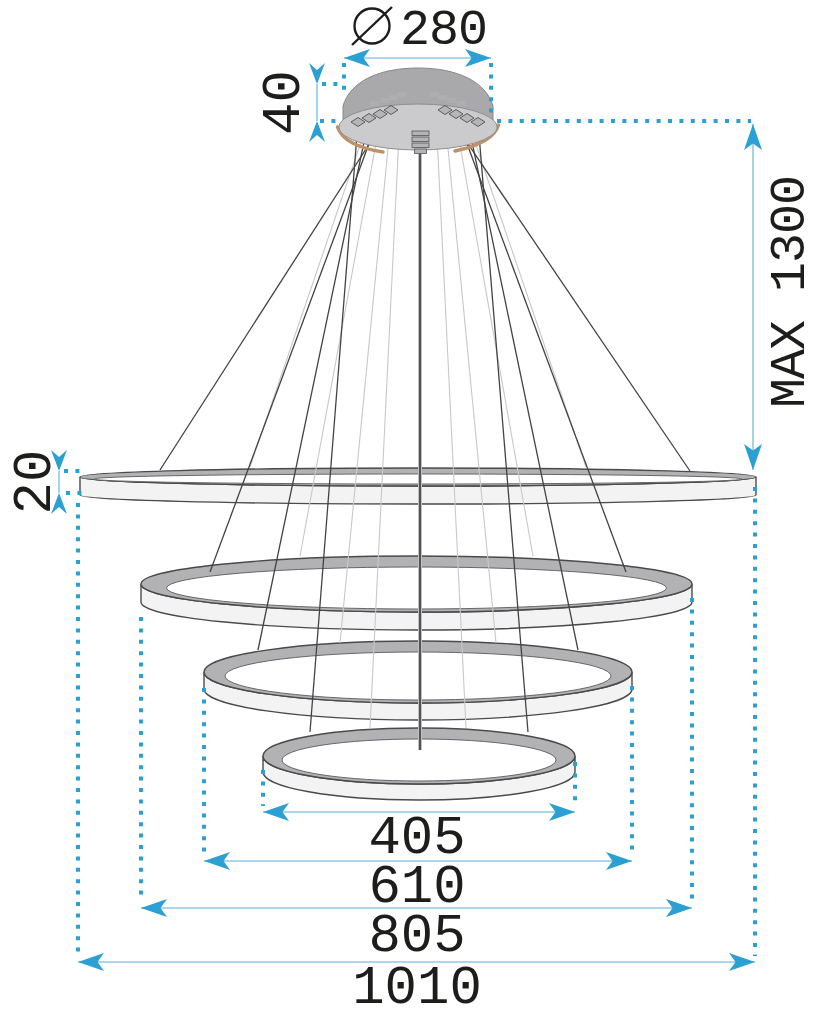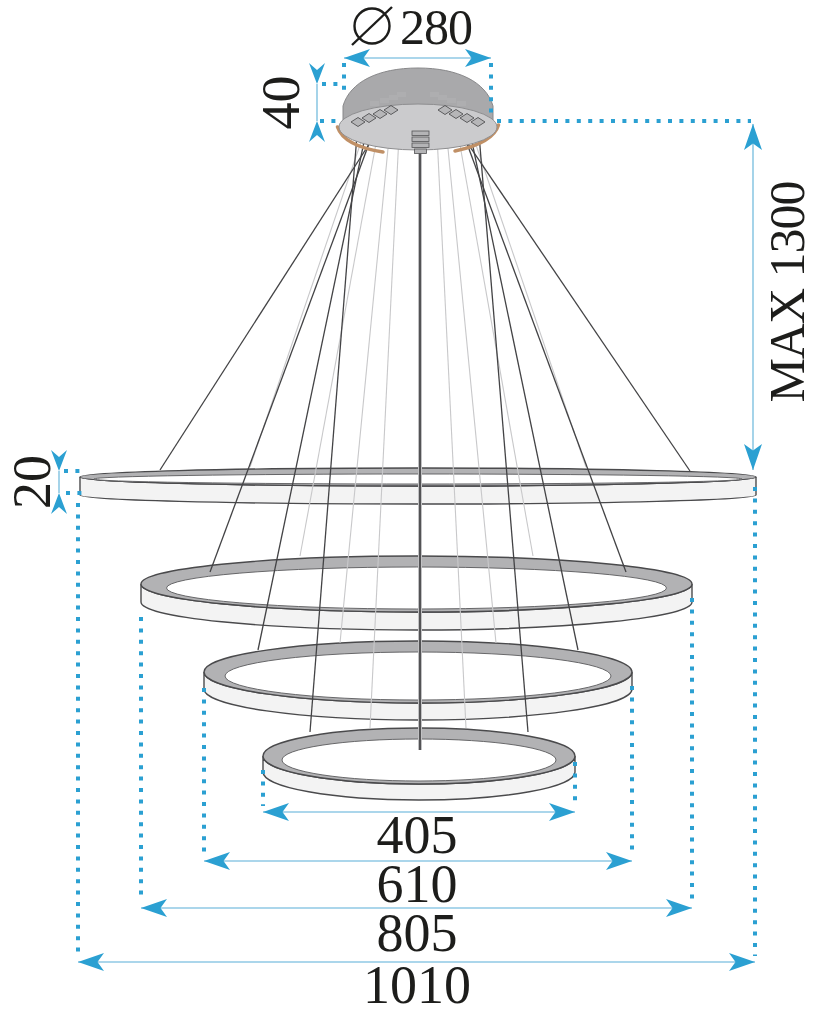--- a/index.html
+++ b/index.html
@@ -1,17 +1,17 @@
 <!DOCTYPE html>
 <html><head>
 <meta charset="utf-8">
 <style>
   html,body{margin:0;padding:0;background:#ffffff;}
   #stage{position:relative;width:819px;height:1020px;background:#ffffff;overflow:hidden;
-         font-family:Liberation Serif, serif;}
+         font-family:Liberation Mono, monospace;}
   svg{display:block;}
   
   .dim-line{stroke:#8FC9E4;stroke-width:1.6;fill:none;}
   .ext{stroke:#2BA0D2;stroke-width:4;stroke-dasharray:4 7.4;fill:none;stroke-linecap:butt;}
   .arrow{fill:#2BA0D2;stroke:none;}
   .dim-label{fill:#1D1D1B;}
   .fs54{font-size:54px;}
   .fs50{font-size:50px;letter-spacing:-1px;}
   
   .ring-side{fill:#F3F3F3;stroke:#4A4A4C;stroke-width:1.4;}

